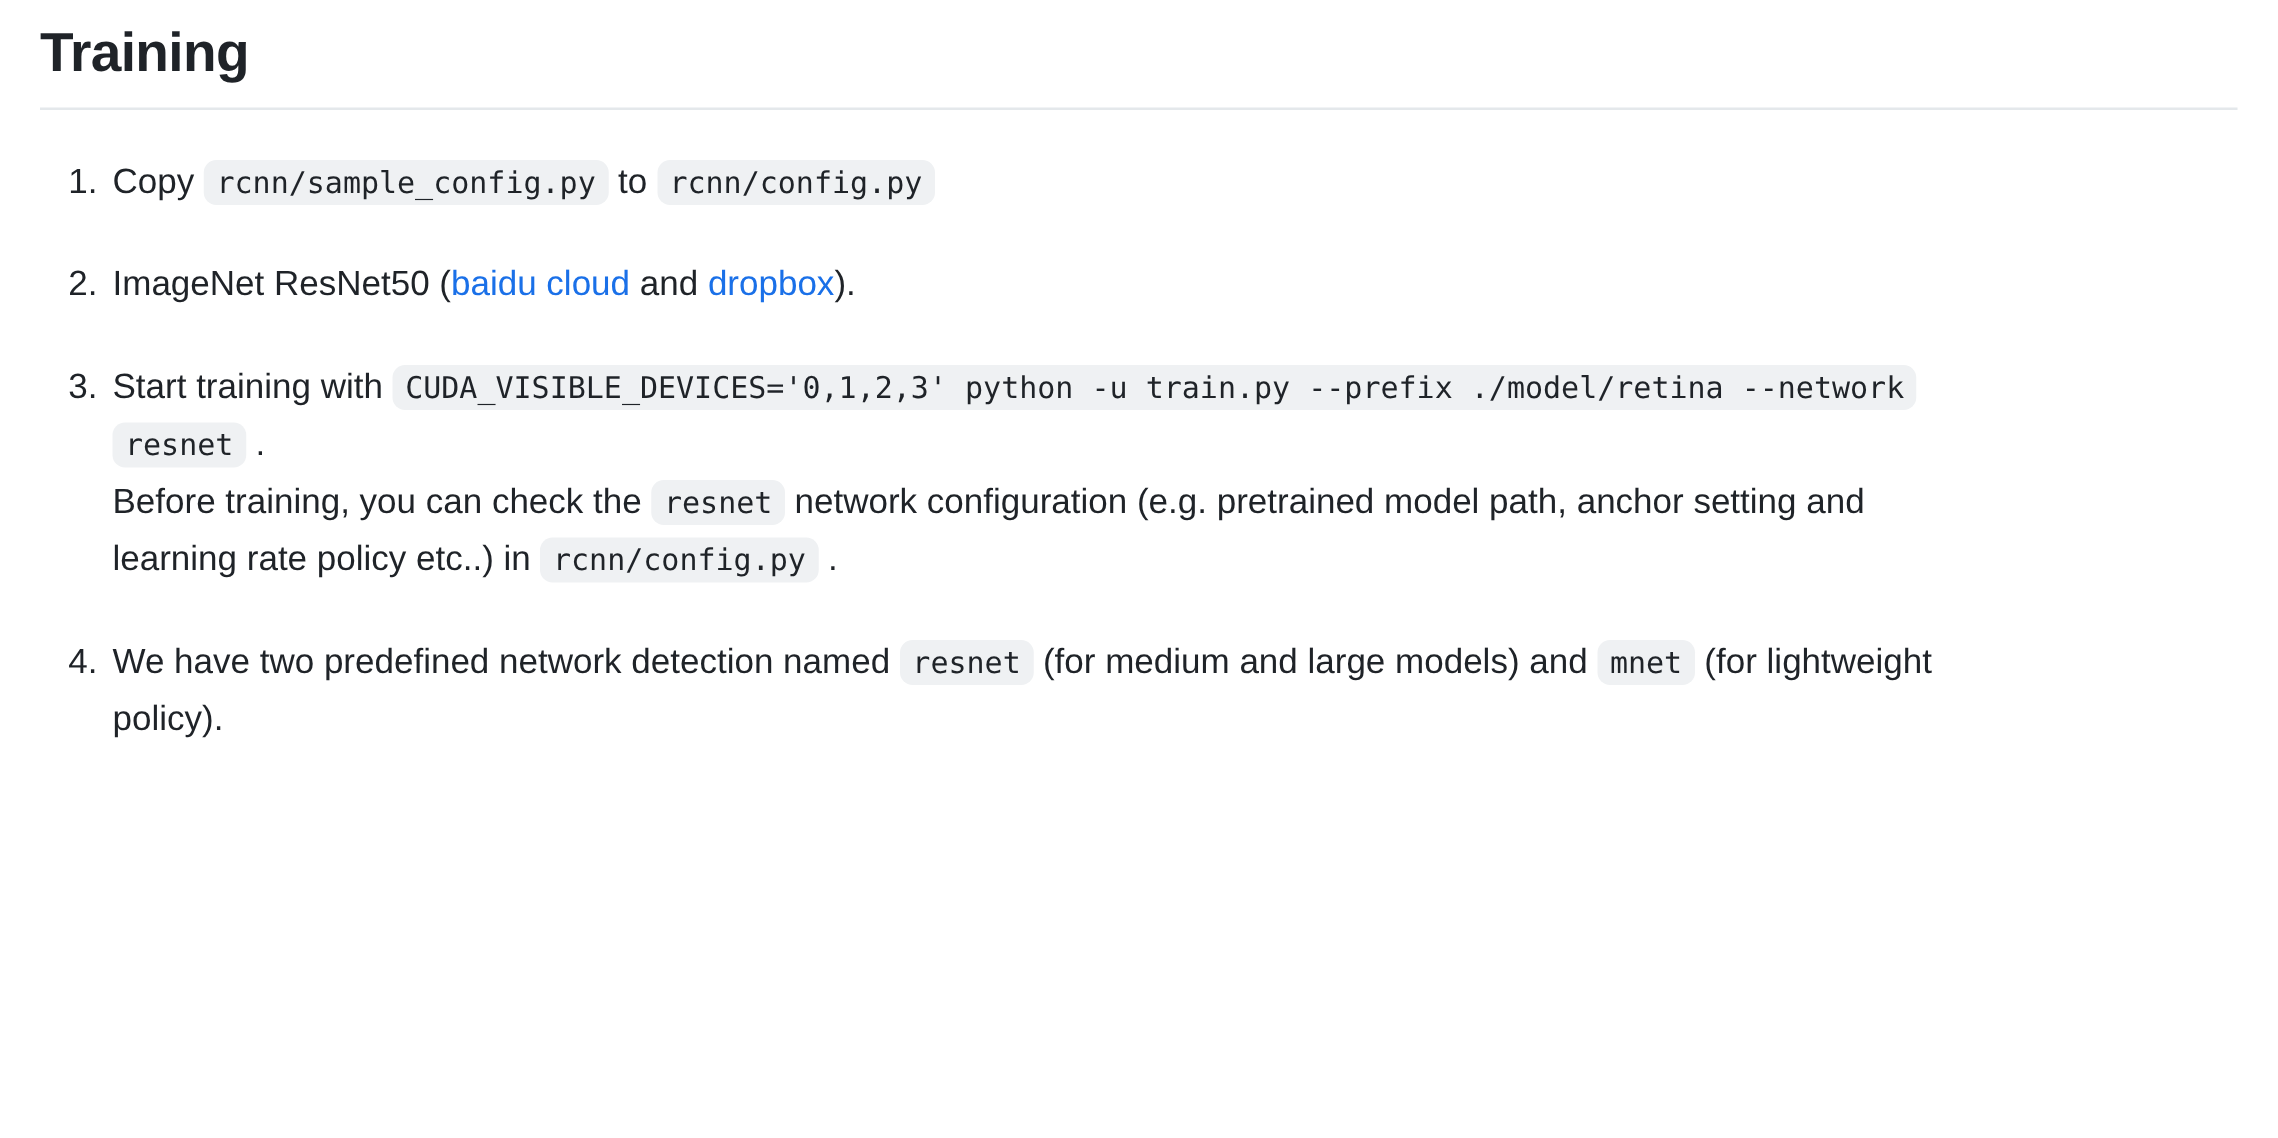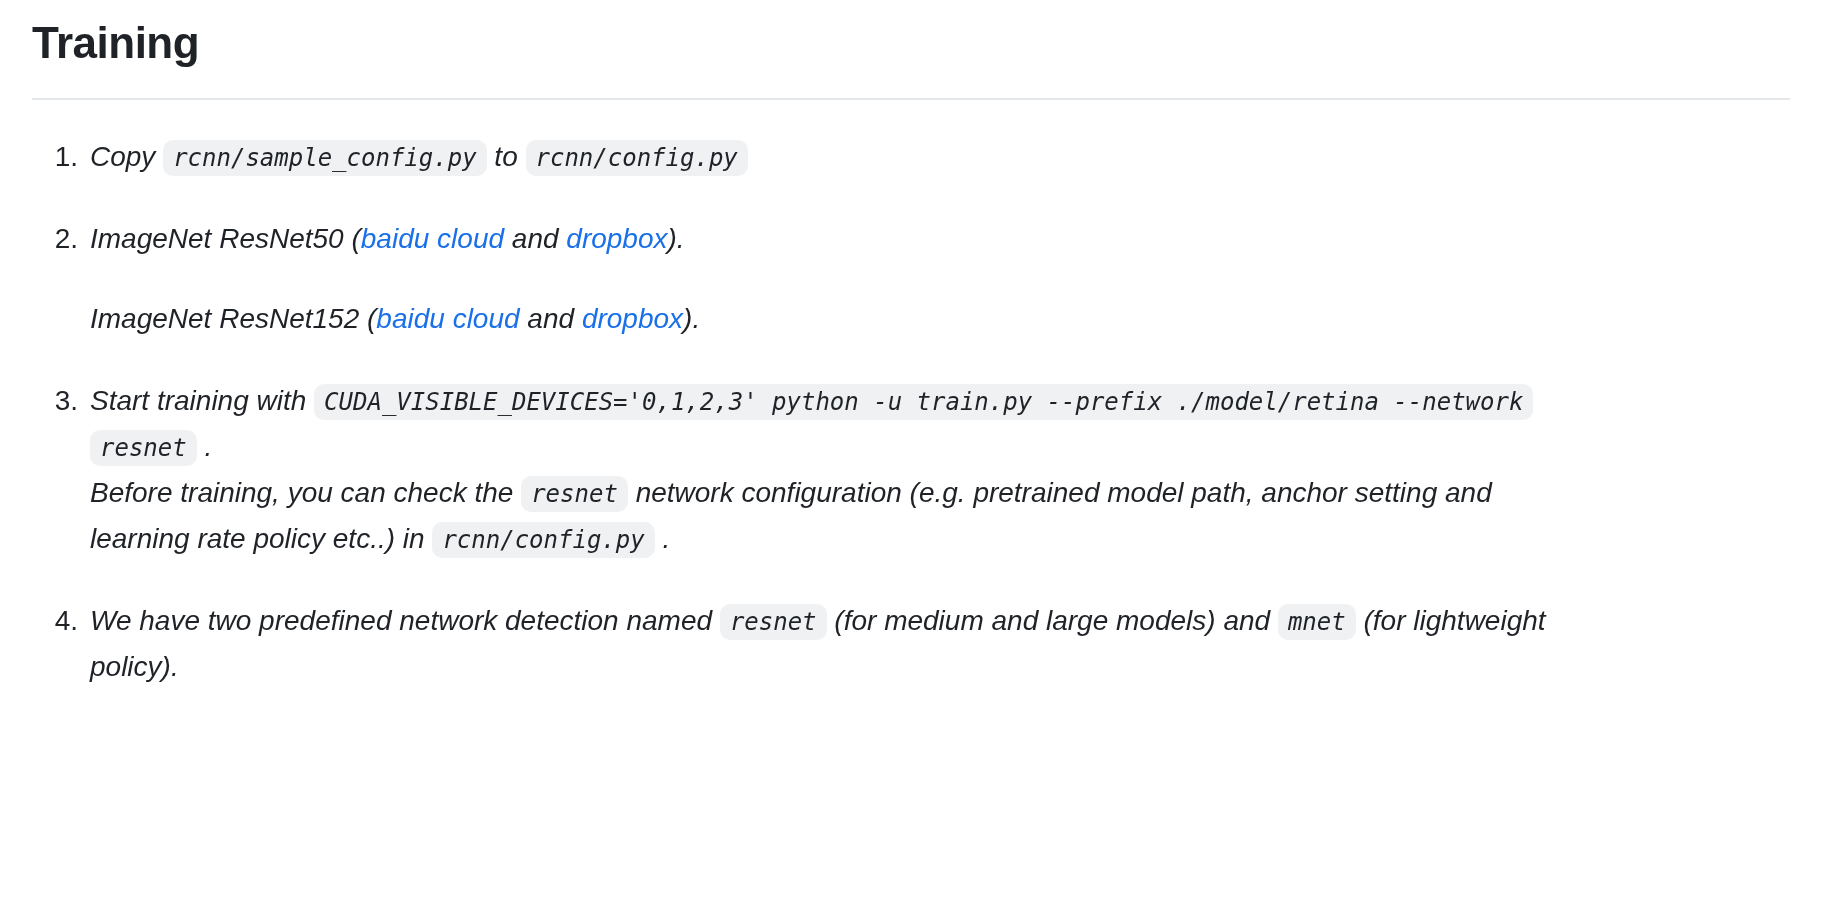--- a/index.html
+++ b/index.html
@@ -21,39 +21,39 @@
     font-size: 28px;
     line-height: 46px;
     padding: 6px 32px 0 32px;
   }
   h2.section-heading {
     margin: 10px 0 0 0;
     font-size: 44px;
     line-height: 54px;
     font-weight: 700;
     letter-spacing: -0.5px;
-    padding-bottom: 28px;
+    padding-bottom: 16px;
     border-bottom: 2px solid var(--heading-rule-color);
   }
   p.para { margin: 0; }
   .intro-para { margin-top: 34px; }
   ol.list {
     list-style: none;
     margin: 34px 0 0 0;
     padding: 0;
   }
   ol.list > li { display: flex; }
   ol.list > li + li { margin-top: 36px; }
   .li-marker {
     flex: 0 0 58px;
     width: 58px;
     text-align: right;
     padding-right: 12px;
   }
-  .li-body { flex: 1 1 auto; min-width: 0; font-style: italic; }
+  .li-body { flex: 1 1 auto; min-width: 0; }
   .li-body .para + .para { margin-top: 34px; }
   code.inline-code {
     font-family: "DejaVu Sans Mono", monospace;
     font-size: 24px;
     line-height: 26px;
     background: var(--code-bg);
     border-radius: 10px;
     padding: 5px 10px;
     display: inline-block;
     white-space: nowrap;
@@ -76,21 +76,20 @@
       <li>
         <span class="li-marker">1.</span>
         <div class="li-body">
           <p class="para"><span>Copy </span><code class="inline-code">rcnn/sample_config.py</code><span> to </span><code class="inline-code">rcnn/config.py</code></p>
         </div>
       </li>
       <li>
         <span class="li-marker">2.</span>
         <div class="li-body">
           <p class="para"><span>ImageNet ResNet50 (</span><a class="link" href="#">baidu cloud</a><span> and </span><a class="link" href="#">dropbox</a><span>).</span></p>
-          <p class="para"><span>ImageNet ResNet152 (</span><a class="link" href="#">baidu cloud</a><span> and </span><a class="link" href="#">dropbox</a><span>).</span></p>
         </div>
       </li>
       <li>
         <span class="li-marker">3.</span>
         <div class="li-body">
           <p class="para"><span>Start training with </span><code class="inline-code">CUDA_VISIBLE_DEVICES='0,1,2,3' python -u train.py --prefix ./model/retina --network</code><br><code class="inline-code">resnet</code><span> .</span><br><span>Before training, you can check the </span><code class="inline-code">resnet</code><span> network configuration (e.g. pretrained model path, anchor setting and</span><br><span>learning rate policy etc..) in </span><code class="inline-code">rcnn/config.py</code><span> .</span></p>
         </div>
       </li>
       <li>
         <span class="li-marker">4.</span>

